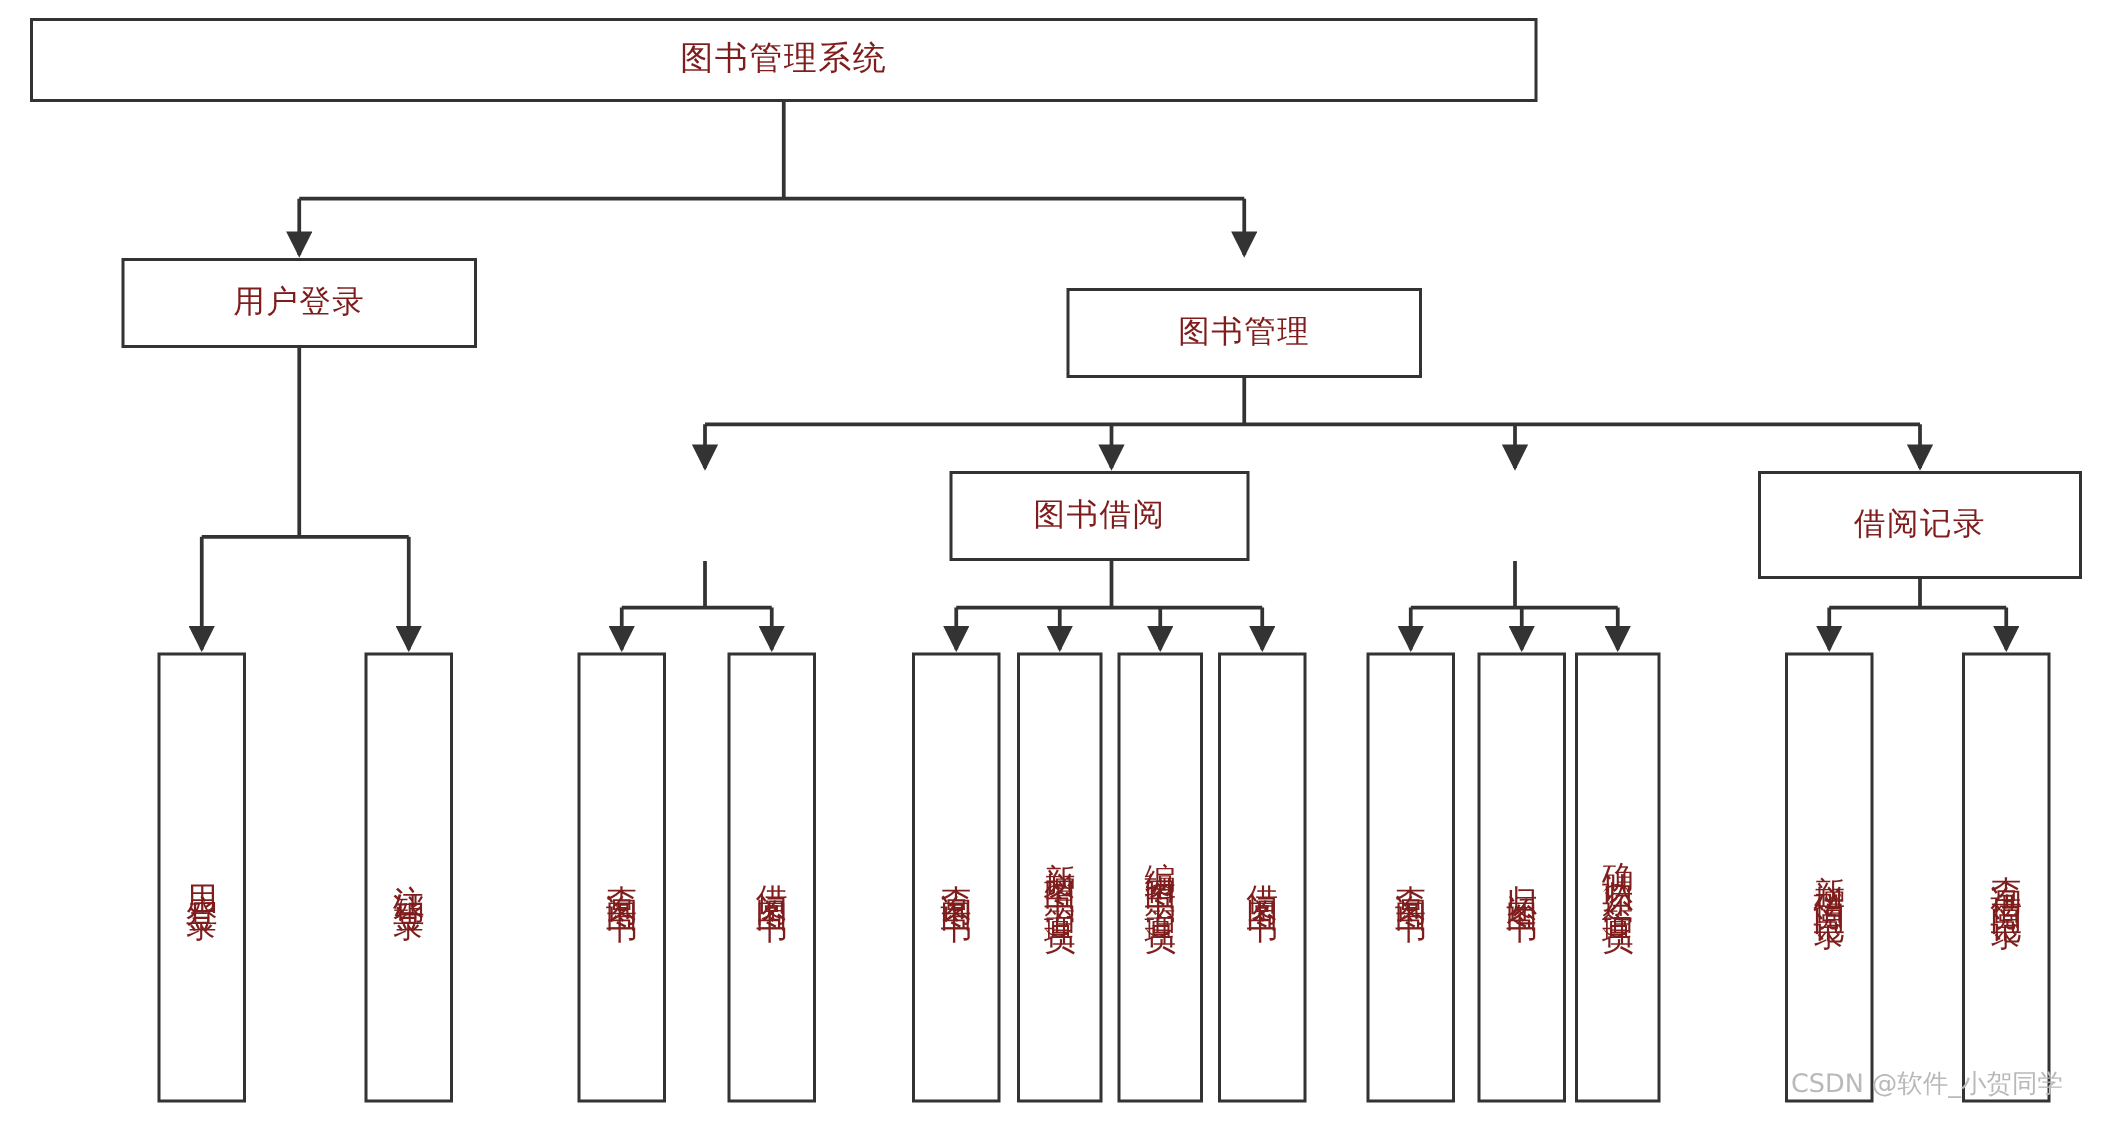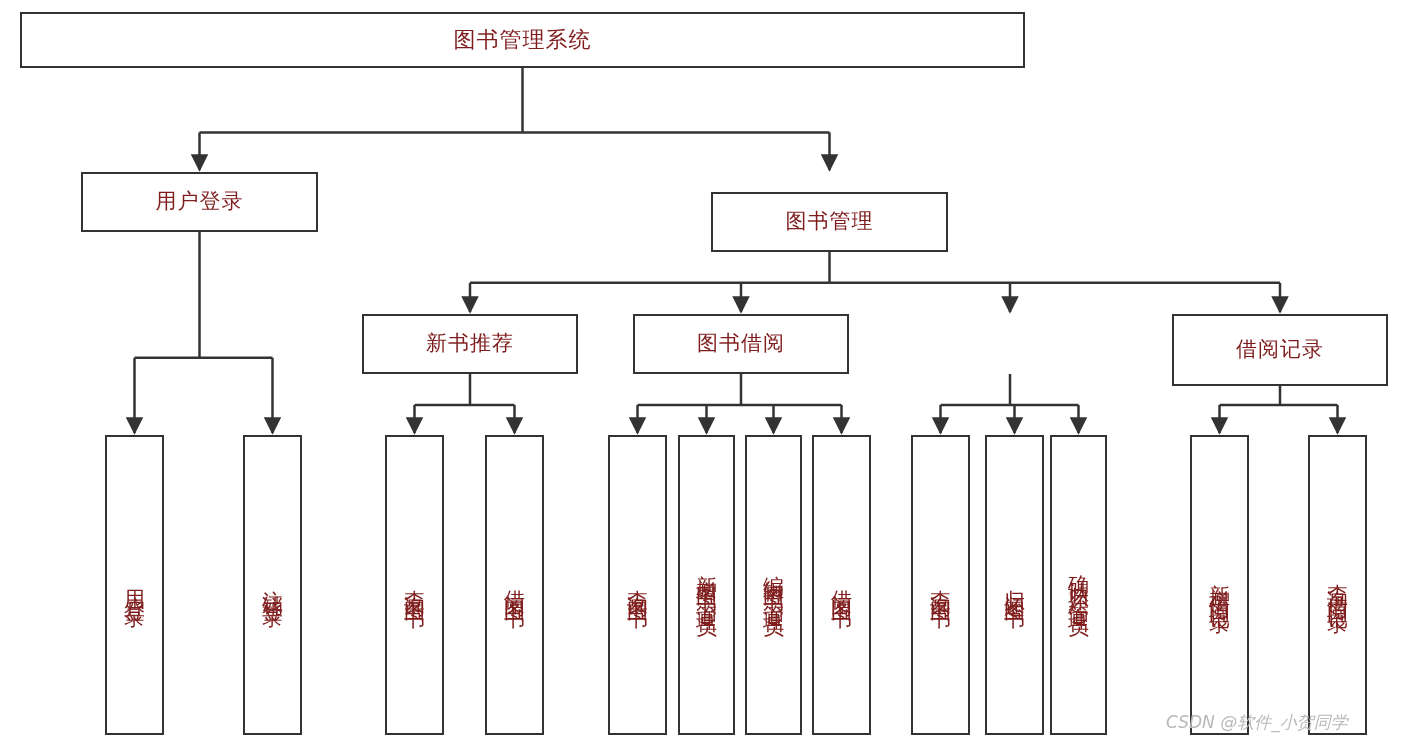--- a/index.html
+++ b/index.html
@@ -119,24 +119,21 @@
     <span>图书管理系统</span>
   </div>
 
   <div class="node h" style="left: 81px; top: 172px; width: 237px; height: 60px;">
     <span>用户登录</span>
   </div>
   <div class="node h" style="left: 711px; top: 172px; width: 237px; height: 60px; margin-top: 20px;">
     <span>图书管理</span>
   </div>
 
-  <div class="node h" style="left: 362px; top: 314px; width: 216px; height: 60px;">
-    <span>新书推荐</span>
-  </div>
-  <div class="node h" style="left: 633px; top: 314px; width: 216px; height: 60px; text-align: right;">
+  <div class="node h" style="left: 633px; top: 314px; width: 200px; height: 60px; text-align: right;">
     <span>图书借阅</span>
   </div>
   <div class="node h" style="left: 1172px; top: 314px; width: 216px; height: 72px;">
     <span>借阅记录</span>
   </div>
 
   <div class="node v" style="left: 105px; top: 435px; width: 59px; height: 300px;">
     <span class="vtext">用户登录</span>
   </div>
   <div class="node v" style="left: 243px; top: 435px; width: 59px; height: 300px;">
@@ -169,15 +166,15 @@
   <div class="node v" style="left: 1050px; top: 435px; width: 57px; height: 300px;">
     <span class="vtext">确认归还（管理员）</span>
   </div>
   <div class="node v" style="left: 1190px; top: 435px; width: 59px; height: 300px;">
     <span class="vtext">新增借阅记录</span>
   </div>
   <div class="node v" style="left: 1308px; top: 435px; width: 59px; height: 300px;">
     <span class="vtext">查询借阅记录</span>
   </div>
 
-  <div class="watermark" style="left:1166px; top:711px;font-style:italic;">CSDN @软件_小贺同学</div>
+  <div class="watermark" style="left:1194px; top:711px;">CSDN @软件_小贺同学</div>
 
 </div>
 
 </body></html>

